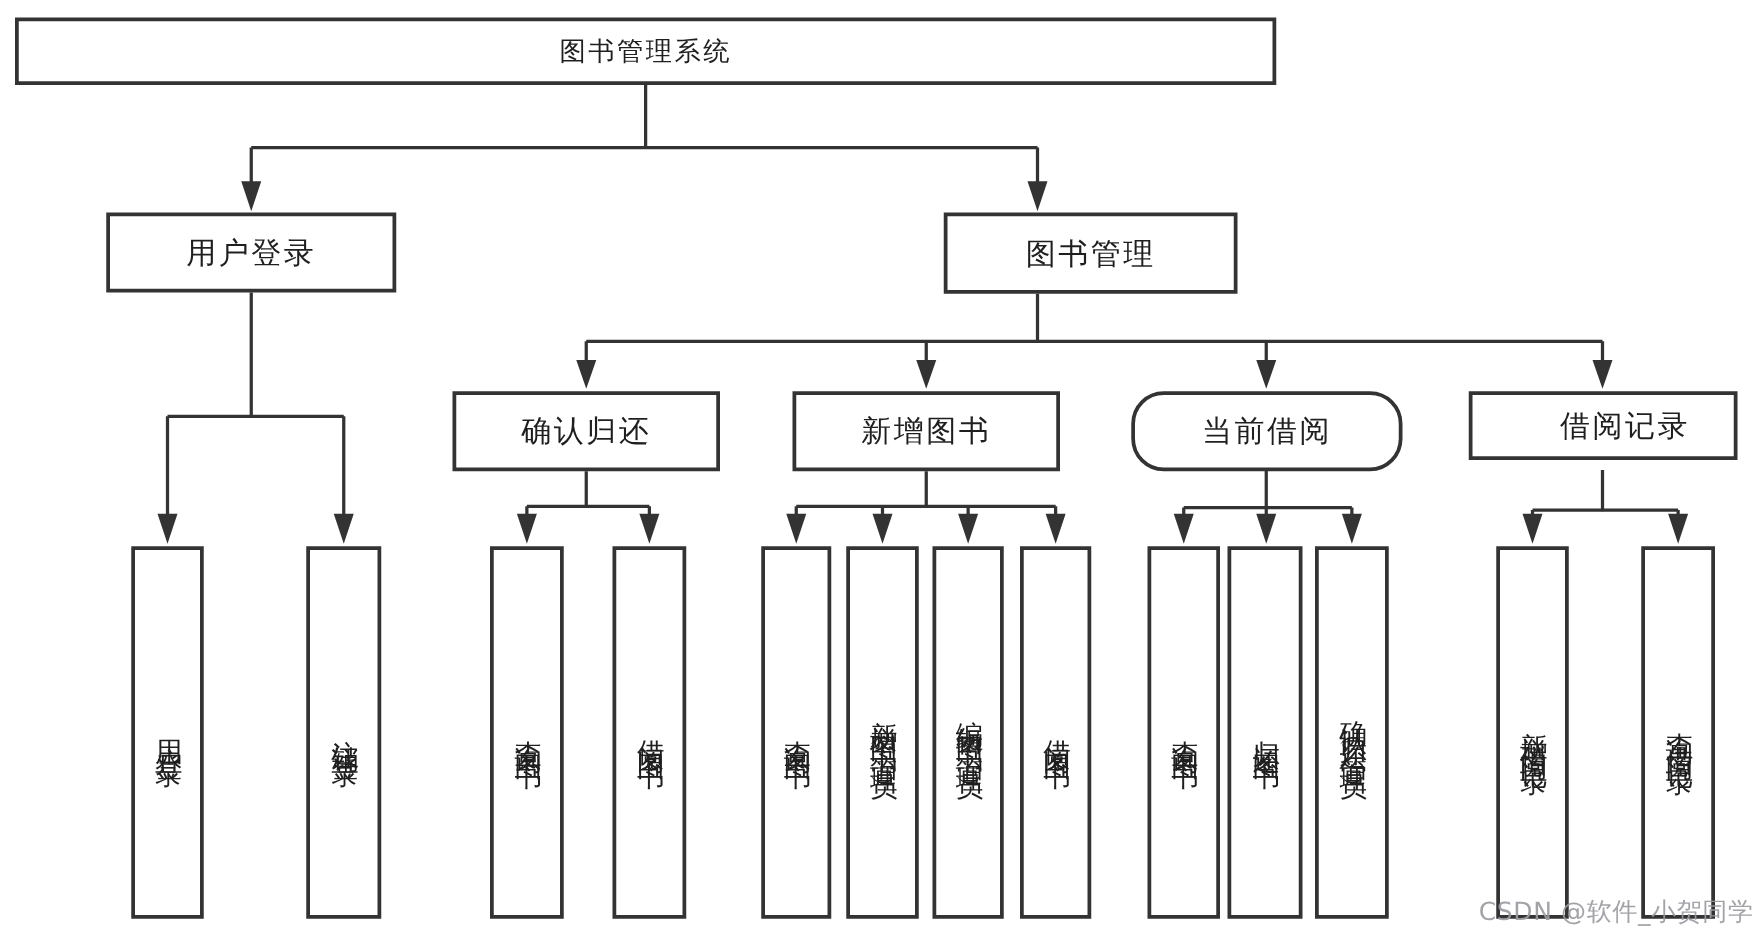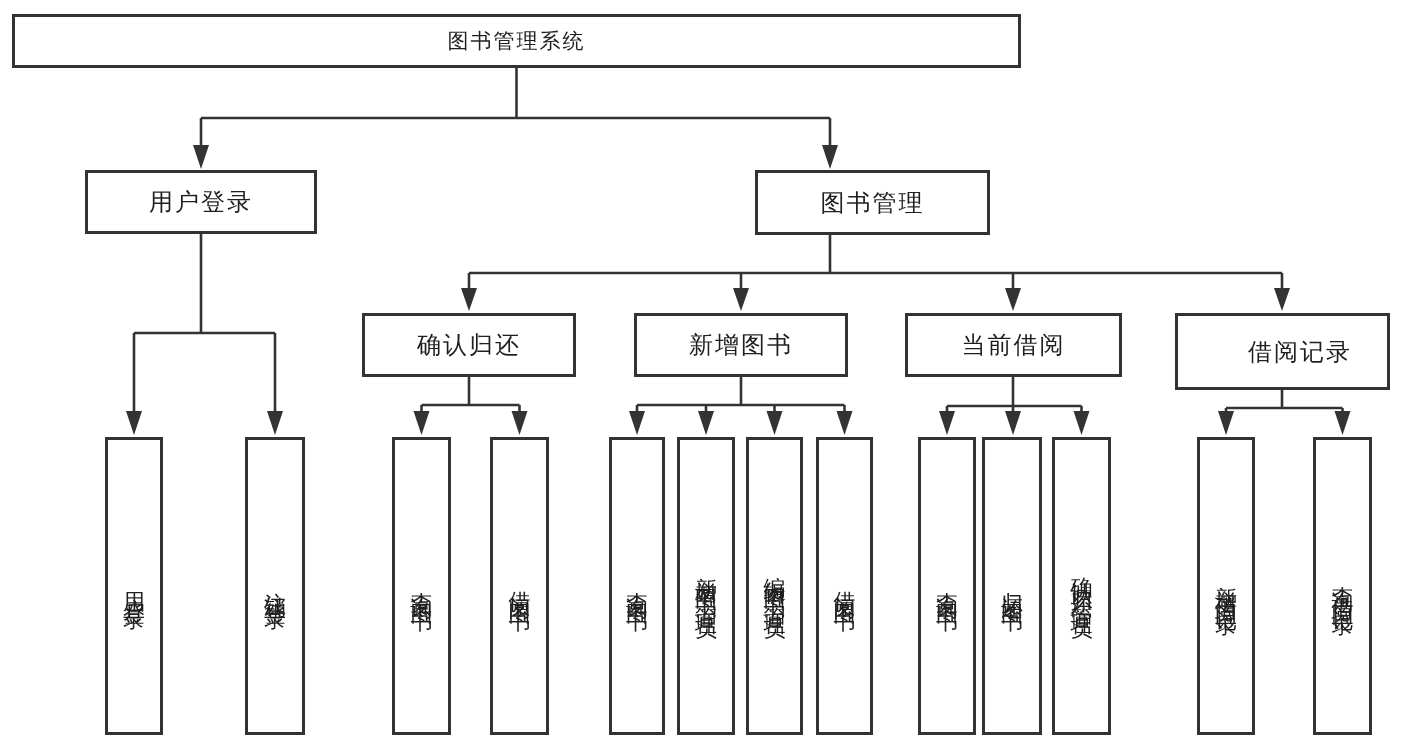--- a/index.html
+++ b/index.html
@@ -47,22 +47,22 @@
     line-height: 1.1;
     white-space: nowrap;
     color: var(--text);
   }
   
   #n-root   { left: 12px;   top: 14px;  width: 1009px; height: 54px; }
   #n-ulogin { left: 85px;   top: 170px; width: 232px;  height: 64px; }
   #n-bmgmt  { left: 712px;  top: 170px; width: 235px;  height: 65px; margin-left: 43px; }
   #n-rec    { left: 362px;  top: 313px; width: 214px;  height: 64px; }
   #n-bb     { left: 634px;  top: 313px; width: 214px;  height: 64px; }
-  #n-cb     { left: 905px;  top: 313px; width: 217px;  height: 64px; }
-  #n-br     { left: 1175px; top: 313px; width: 215px;  height: 77px; padding-left: 35px; }
+  #n-cb     { left: 905px;  top: 313px; width: 217px;  height: 64px; border-radius: 26px; }
+  #n-br     { left: 1175px; top: 313px; width: 215px;  height: 55px; padding-left: 35px; }
   
   #l-login    { left: 105px;  width: 58px; }
   #l-logout   { left: 245px;  width: 60px; }
   #l-recq     { left: 392px;  width: 59px; }
   #l-recb     { left: 490px;  width: 59px; }
   #l-bbq      { left: 609px;  width: 56px; }
   #l-bbadd    { left: 677px;  width: 58px; }
   #l-bbedit   { left: 746px;  width: 57px; }
   #l-bbborrow { left: 816px;  width: 57px; }
   #l-cbq      { left: 918px;  width: 58px; }
@@ -220,13 +220,14 @@
   <div class="node leaf" id="l-cbconf">
     <span class="v">确认归还（管理员）</span>
   </div>
   <div class="node leaf" id="l-bradd">
     <span class="v">新增借阅记录</span>
   </div>
   <div class="node leaf" id="l-brq">
     <span class="v">查询借阅记录</span>
   </div>
 
+  <div id="watermark">CSDN @软件_小贺同学</div>
 </div>
 
 </body></html>

